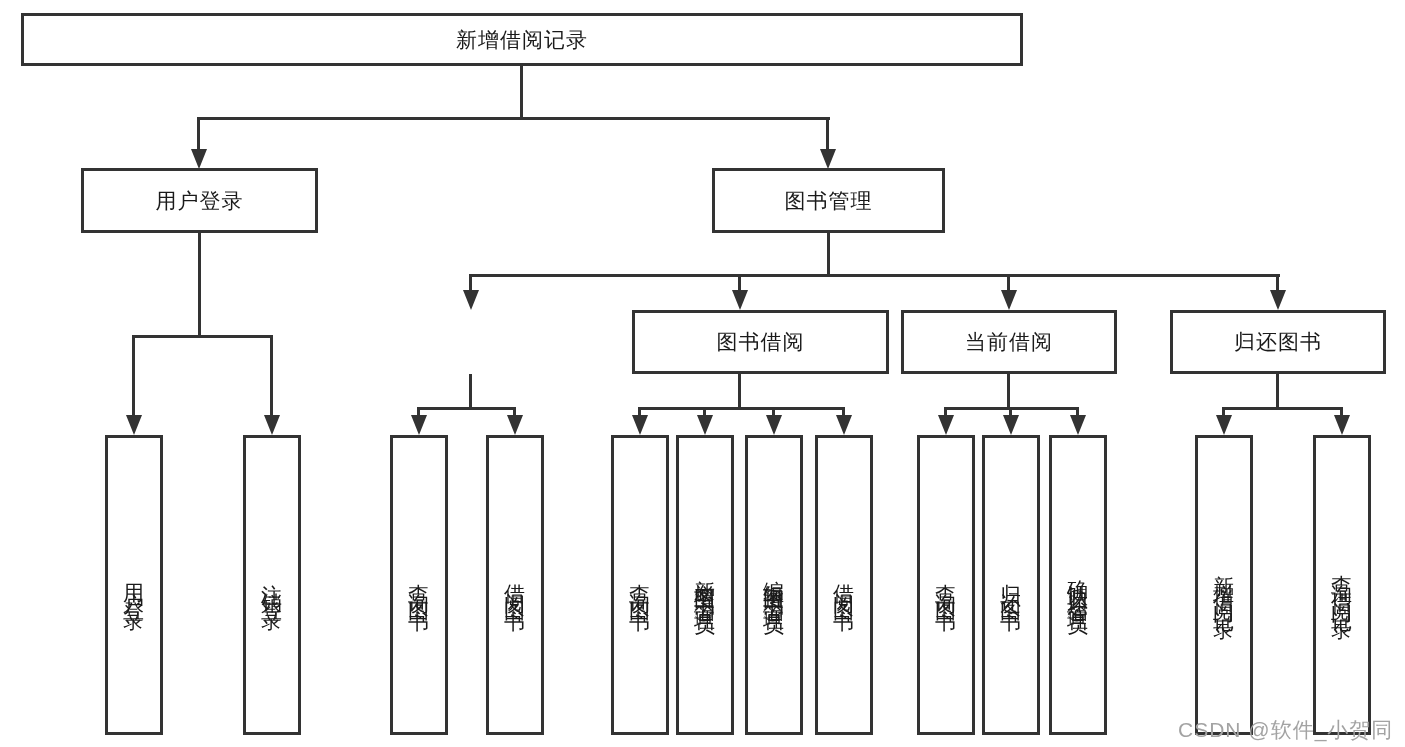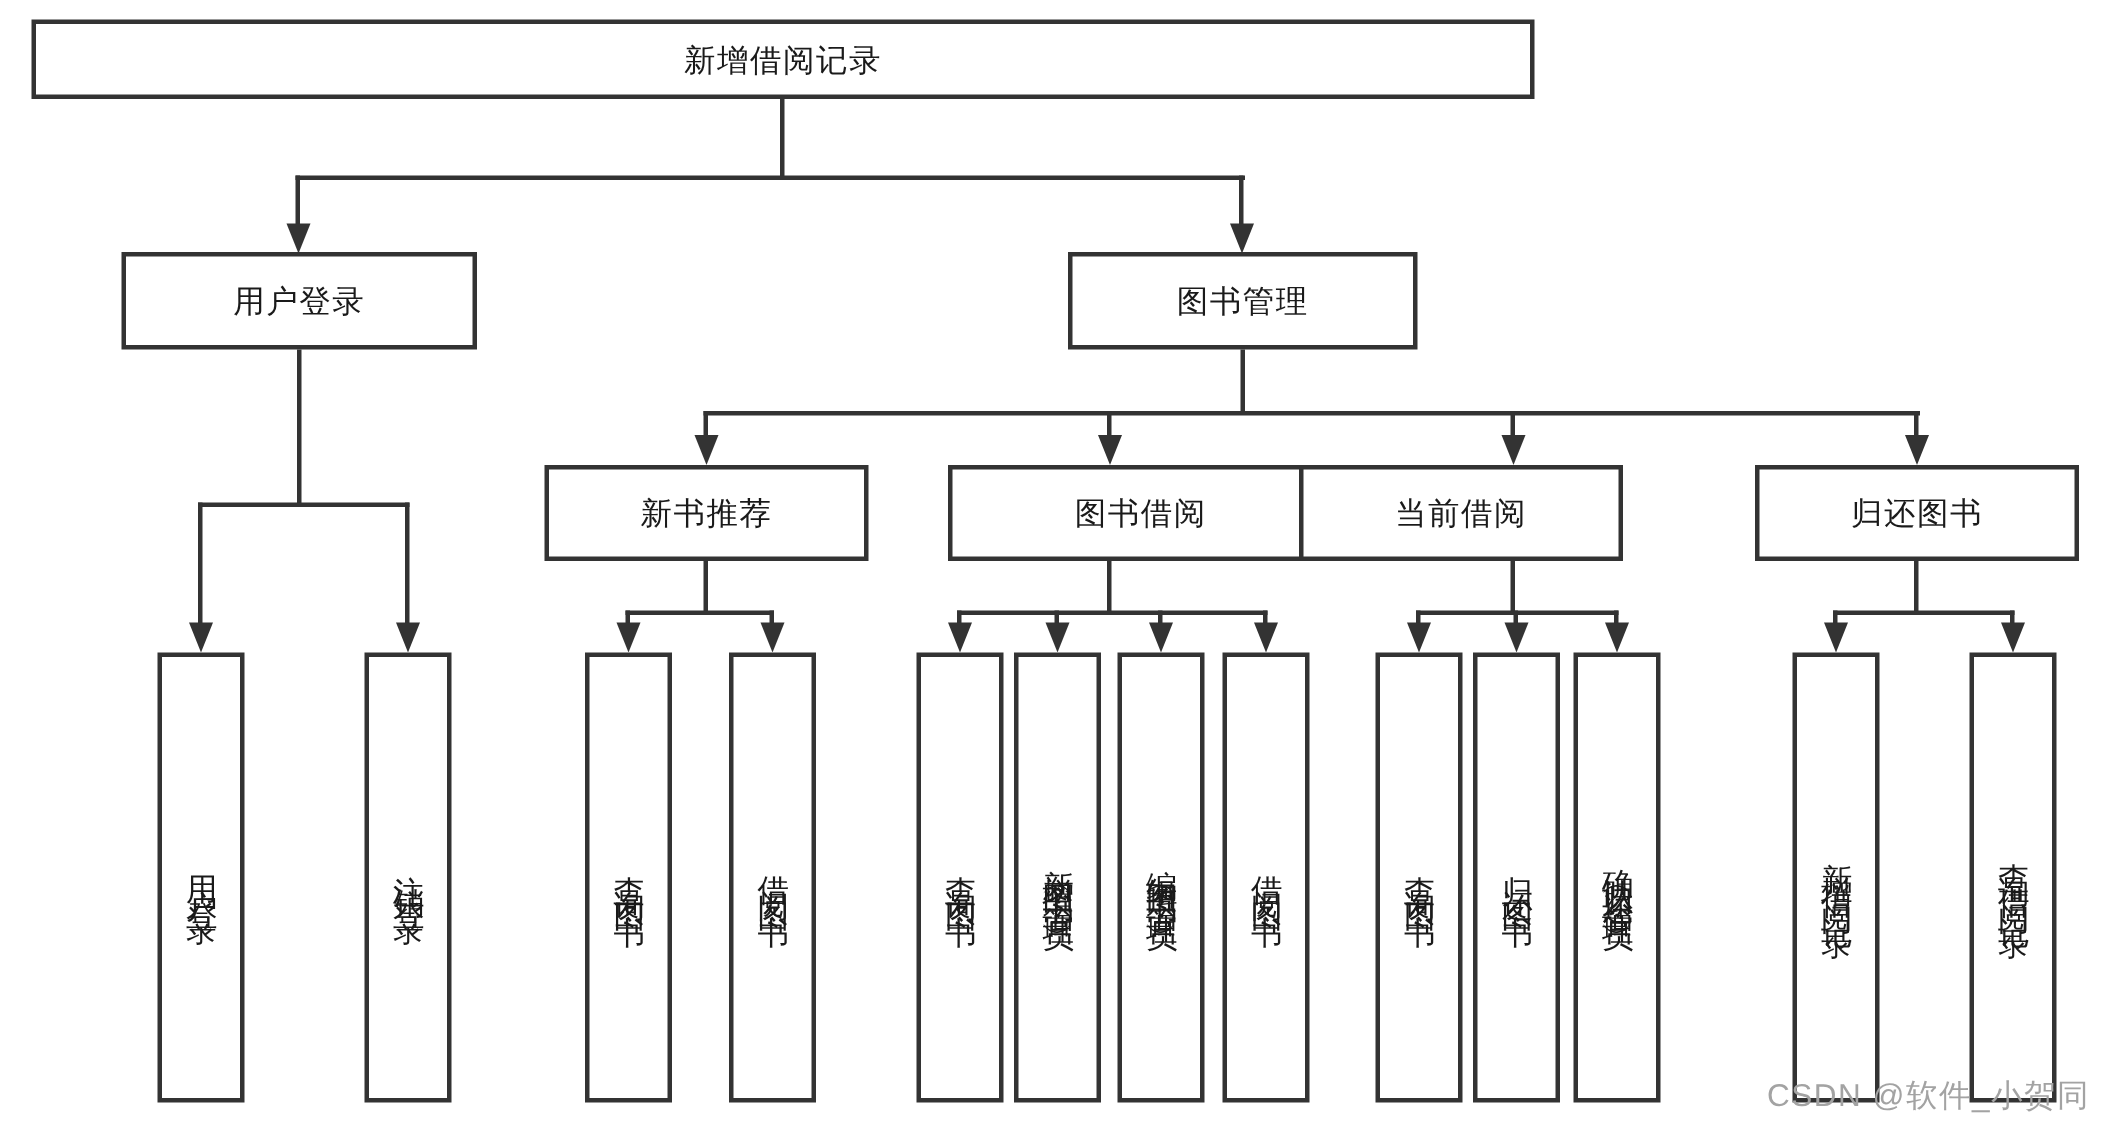--- a/index.html
+++ b/index.html
@@ -86,27 +86,24 @@
   <div class="line" style="left:469px; top:274px; width:811px; height:3px;"></div>
   <div class="line" style="left:469px; top:274px; width:3px; height:18px;"></div>
   <div class="arrow" style="left:463px; top:290px;"></div>
   <div class="line" style="left:738px; top:274px; width:3px; height:18px;"></div>
   <div class="arrow" style="left:732px; top:290px;"></div>
   <div class="line" style="left:1007px; top:274px; width:3px; height:18px;"></div>
   <div class="arrow" style="left:1001px; top:290px;"></div>
   <div class="line" style="left:1276px; top:274px; width:3px; height:18px;"></div>
   <div class="arrow" style="left:1270px; top:290px;"></div>
 
-  <div class="node" style="left:363px; top:310px; width:216px; height:64px;">
-    <span>新书推荐</span>
-  </div>
   <div class="node" style="left:632px; top:310px; width:257px; height:64px;">
     <span>图书借阅</span>
   </div>
-  <div class="node" style="left:866px; top:310px; width:216px; height:64px;">
+  <div class="node" style="left:901px; top:310px; width:216px; height:64px;">
     <span>当前借阅</span>
   </div>
   <div class="node" style="left:1170px; top:310px; width:216px; height:64px;">
     <span>归还图书</span>
   </div>
 
   <div class="line" style="left:469px; top:374px; width:3px; height:35px;"></div>
   <div class="line" style="left:417px; top:407px; width:99px; height:3px;"></div>
   <div class="line" style="left:417px; top:407px; width:3px; height:10px;"></div>
   <div class="arrow" style="left:411px; top:415px;"></div>

